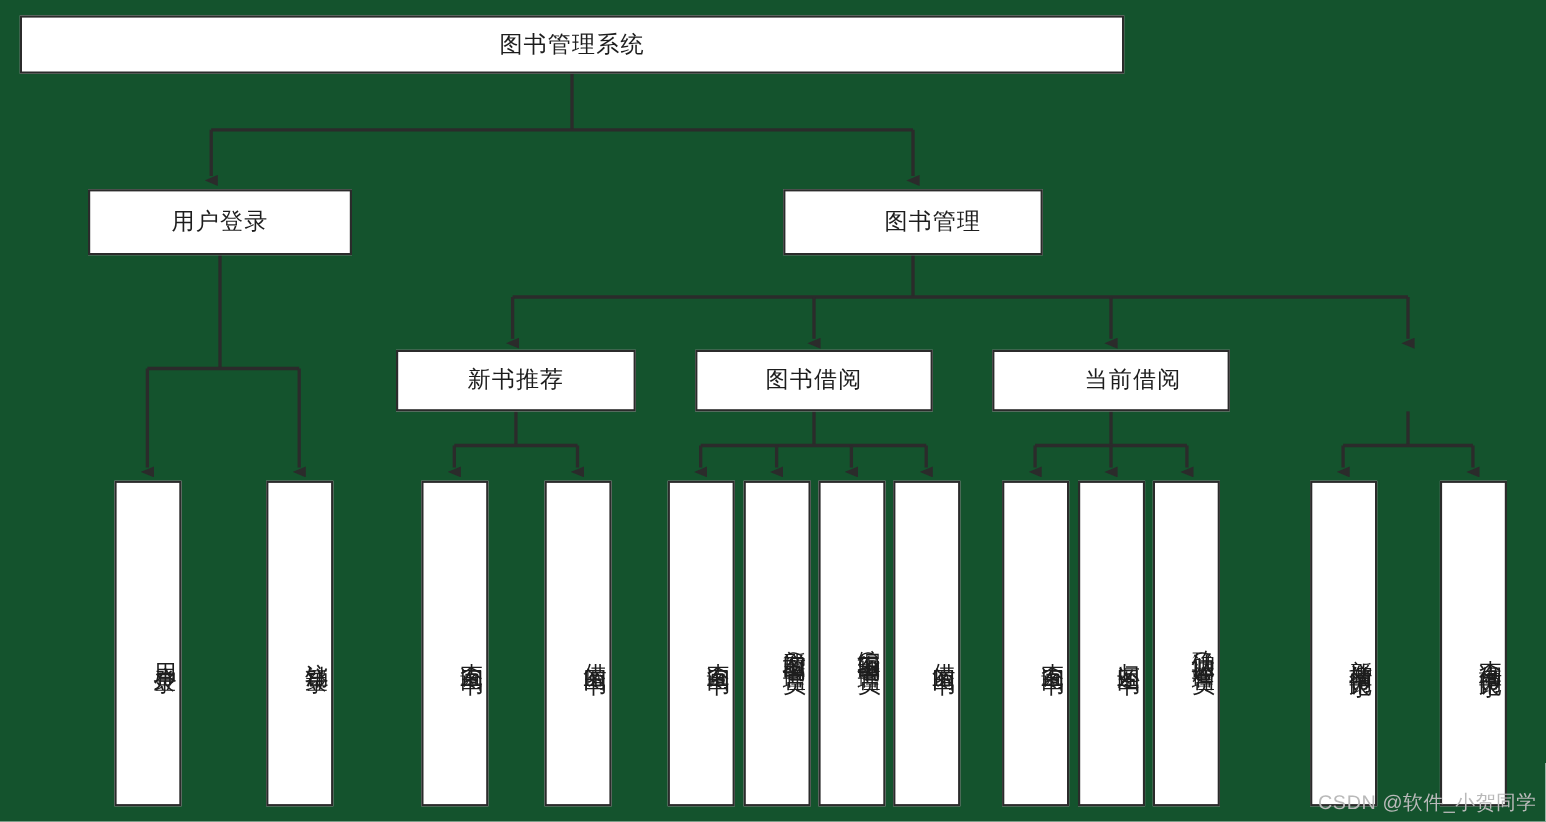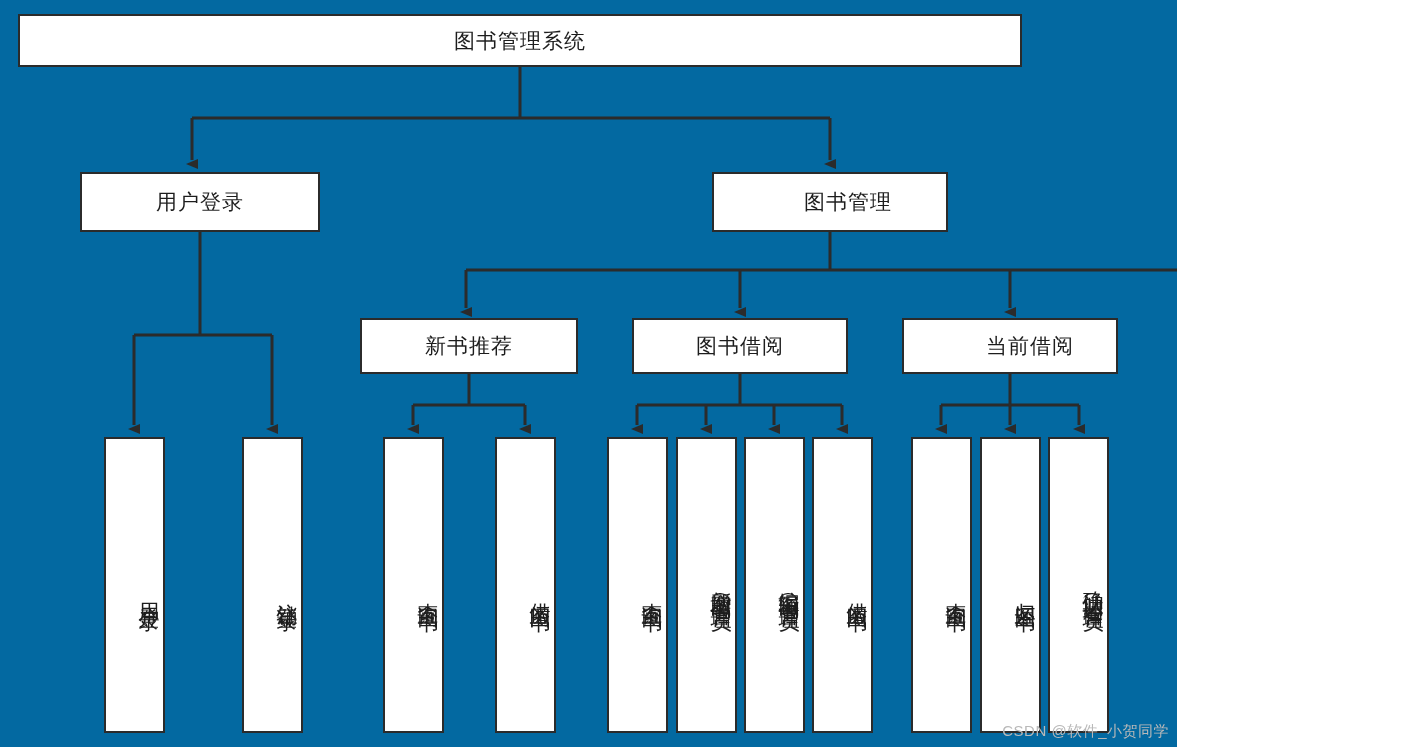--- a/index.html
+++ b/index.html
@@ -5,23 +5,23 @@
   html, body {
     margin: 0;
     padding: 0;
     background: #ffffff;
   }
   body {
     font-family: "Liberation Sans", "DejaVu Sans", sans-serif;
   }
   #canvas {
     position: relative;
-    width: 1177px;
+    width: 1405px;
     height: 747px;
-    background: #0369a1;
+    background: #14532d;
     overflow: hidden;
   }
   .node {
     position: absolute;
     box-sizing: border-box;
     border: 2px solid #2b2b2b;
     background: #ffffff;
     display: flex;
     align-items: center;
     justify-content: center;
@@ -49,21 +49,21 @@
     left: 0;
     top: 0;
     width: 1405px;
     height: 747px;
     pointer-events: none;
   }
   .watermark {
     position: absolute;
     right: 8px;
     bottom: 6px;
-    font-size: 15px;
+    font-size: 18px;
     color: #b9b9b9;
     letter-spacing: 0.5px;
     white-space: nowrap;
   }
 </style>
 </head>
 <body>
 
 <div id="canvas">
 

